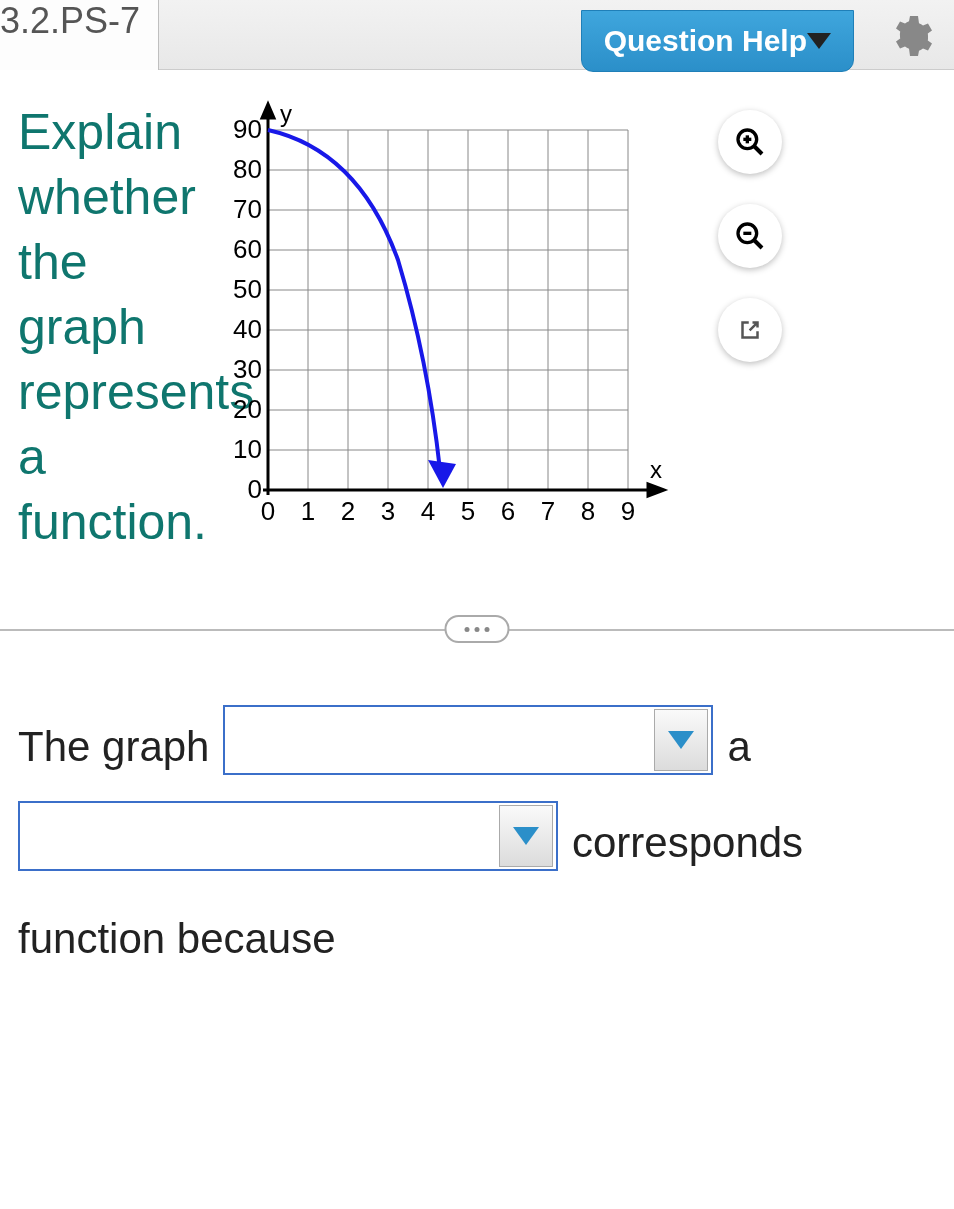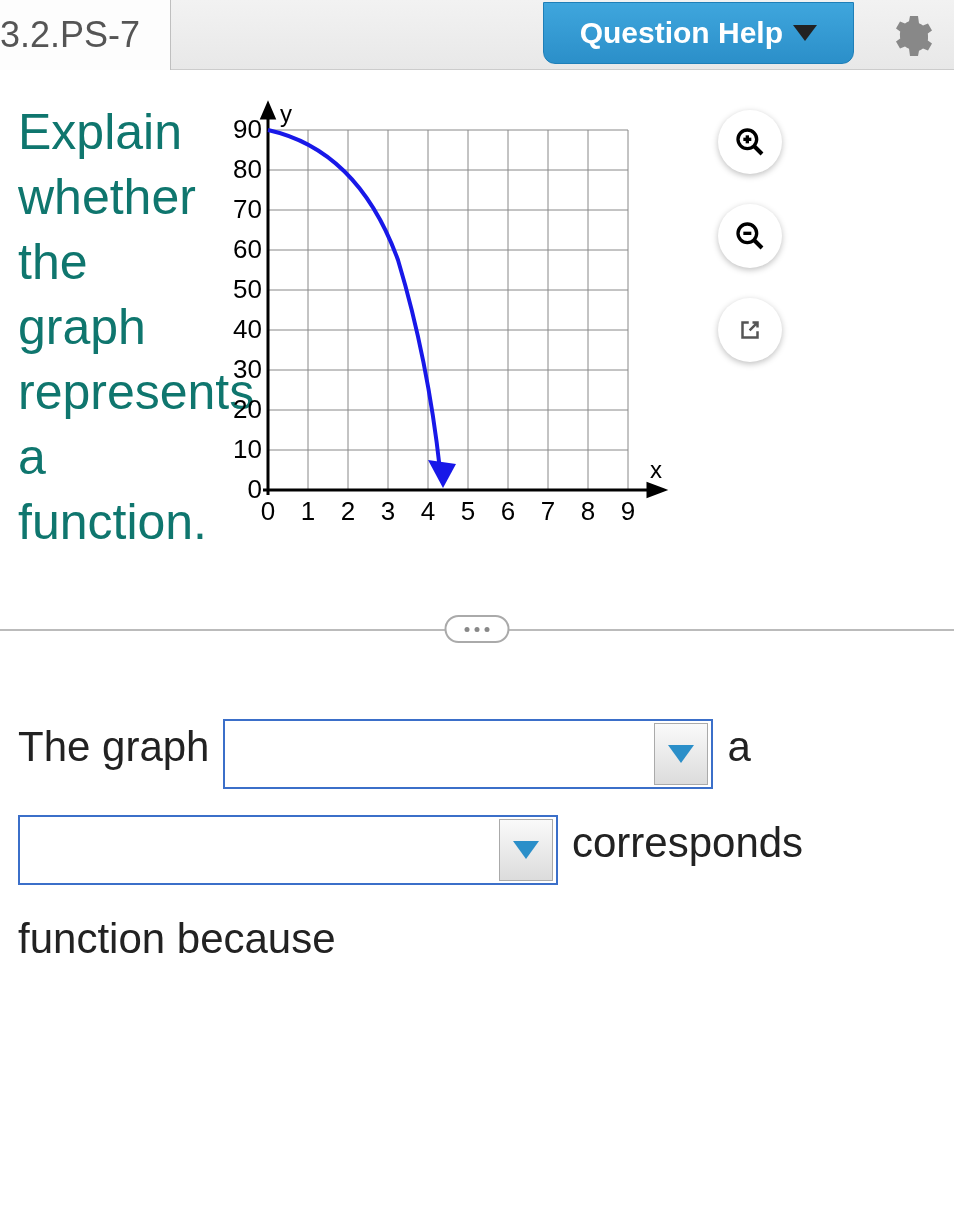--- a/index.html
+++ b/index.html
@@ -16,41 +16,40 @@
     border-bottom: 1px solid #ccc;
     display: flex;
     align-items: center;
     position: relative;
   }
   .tab {
     background: #fdfdfd;
     height: 70px;
     border-right: 1px solid #bfbfbf;
     display: flex;
-    align-items: center;
-    padding: 0 30px 0 0;
+    align-items: flex-start;
+    padding: 0 18px 0 0;
     font-size: 36px;
     color: #555;
     font-family: Arial, sans-serif;
   }
   .help-btn {
     position: absolute;
     right: 100px;
-    top: 2px;
+    top: 10px;
     height: 62px;
     background: linear-gradient(#3fa6dd, #2b8fc9);
     border: 1px solid #1f7fb8;
     border-radius: 0 0 12px 12px;
     color: #fff;
     font-weight: bold;
     font-size: 30px;
-    padding: 0 36px;
-    display: flex;
-    align-items: center;
-    gap: 10px;
+    padding: 0 22px;
+    display: flex;
+    align-items: center;
     cursor: pointer;
   }
   .help-btn .tri {
     width: 0; height: 0;
     border-left: 12px solid transparent;
     border-right: 12px solid transparent;
     border-top: 16px solid #222;
   }
   .gear {
     position: absolute;
@@ -123,21 +122,21 @@
   }
   .pill .dot { width:5px; height:5px; background:#888; border-radius:50%; }
   .answer {
     padding: 60px 20px 0 18px;
     font-size: 42px;
     color: #222;
     line-height: 2.0;
   }
   .answer-row {
     display: flex;
-    align-items: flex-end;
+    align-items: flex-start;
     flex-wrap: wrap;
     gap: 16px 14px;
     margin-bottom: 12px;
   }
   .dd {
     border: 2px solid #3b6fc9;
     background: #fff;
     height: 70px;
     display: inline-flex;
     align-items: center;

